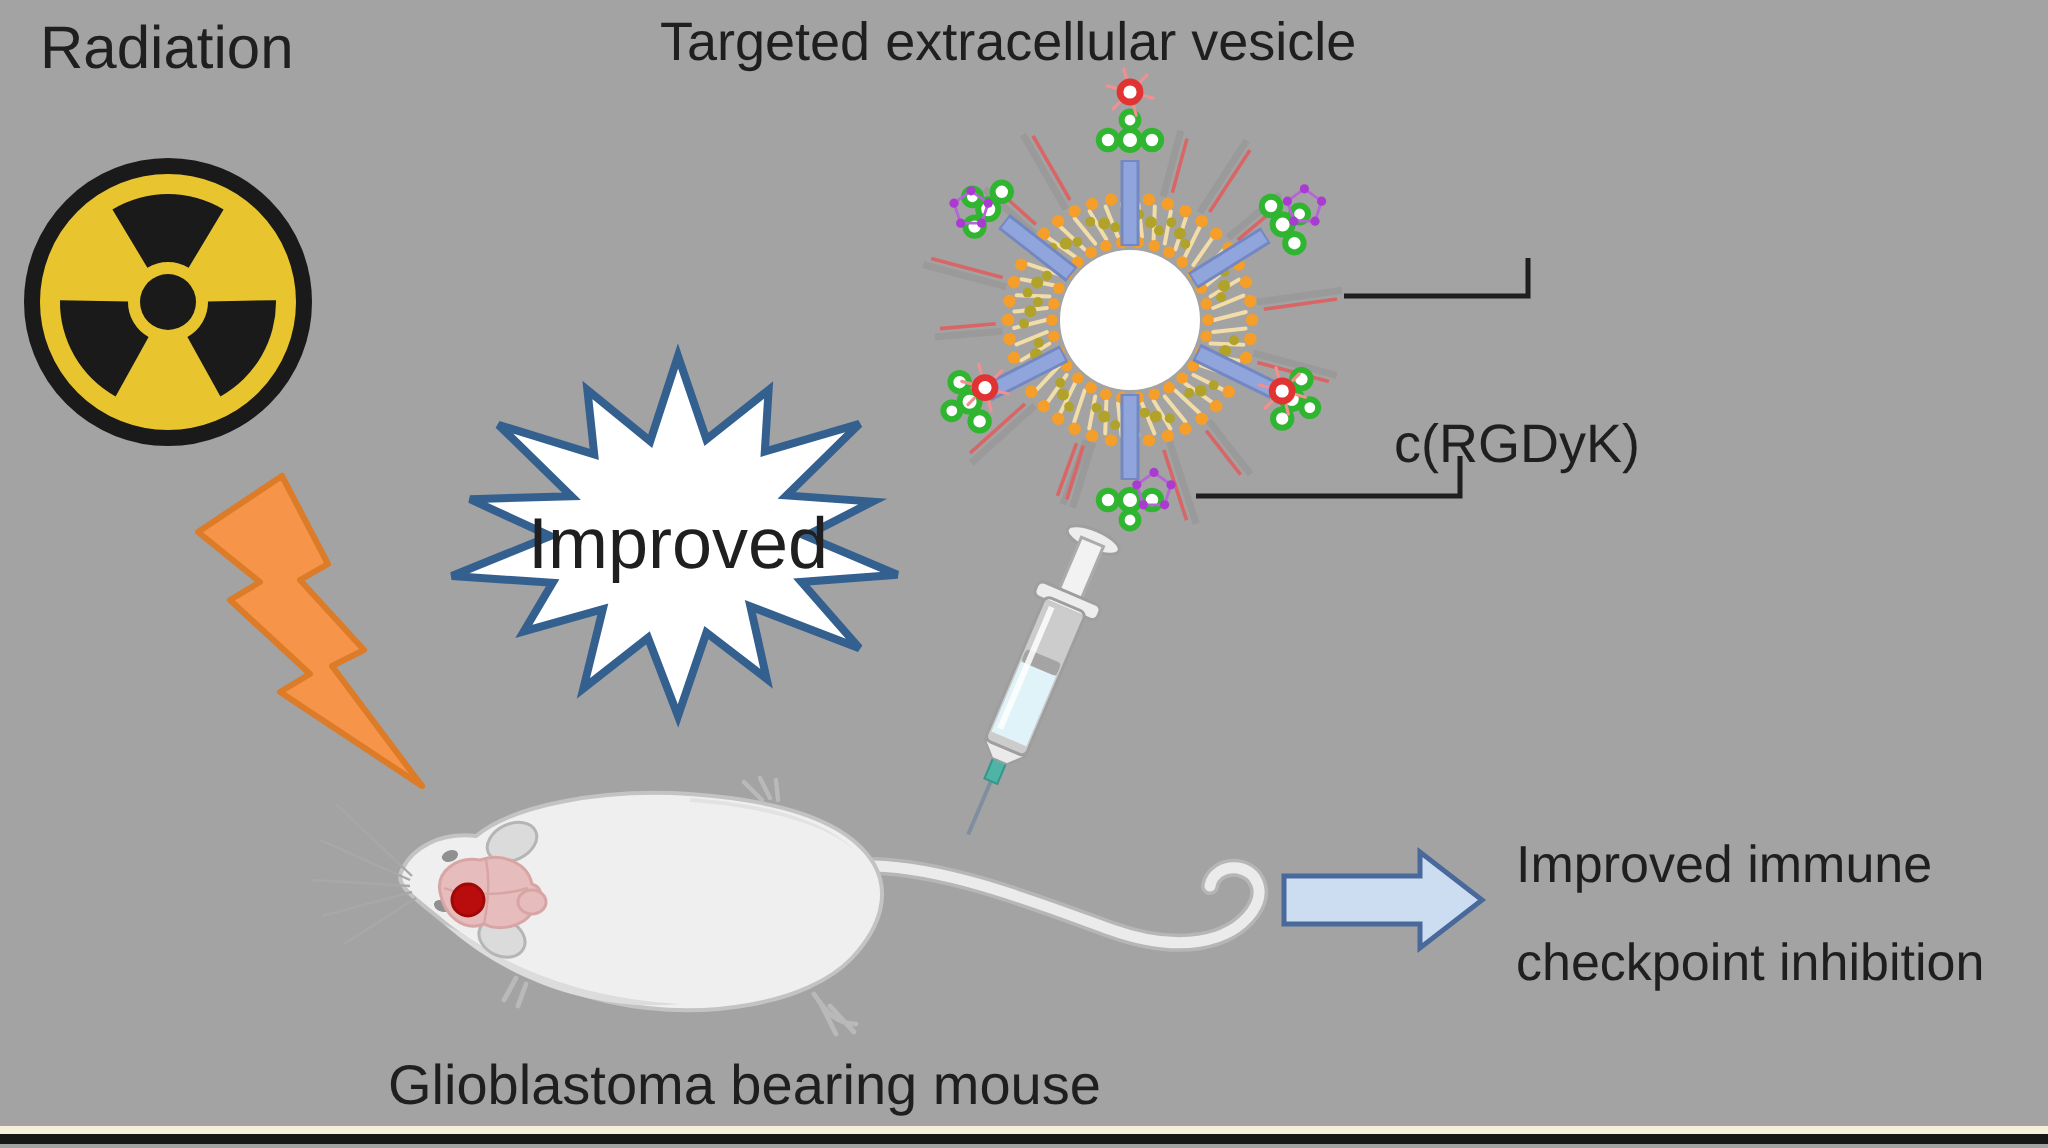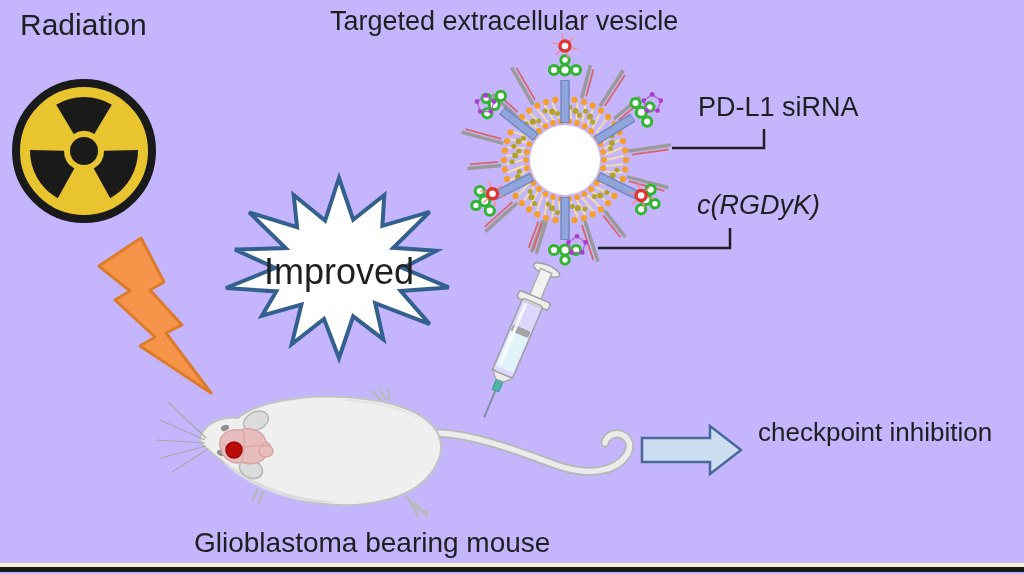--- a/index.html
+++ b/index.html
@@ -1,25 +1,25 @@
 <!DOCTYPE html>
 <html><head>
 <meta charset="utf-8">
 <style>
   html,body{margin:0;padding:0;background:#fff;}
   .canvas{
-    position:relative;width:1024px;height:574px;overflow:hidden;background:#c4b5fd;
+    position:relative;width:1024px;height:574px;overflow:hidden;background:#a3a3a3;
     font-family:"Liberation Sans", sans-serif;color:#1f1f1f;
   }
   svg#art{position:absolute;left:0;top:0;}
   .lbl{position:absolute;white-space:nowrap;color:#1f1f1f;}
   .lbl-radiation{left:20px;top:8px;font-size:30px;}
   .lbl-title{left:330px;top:6px;width:510px;font-size:27px;}
   .lbl-pdl1{left:698px;top:92px;font-size:27px;}
-  .lbl-crgdyk{left:697px;top:190px;font-size:27px;font-style:italic;}
+  .lbl-crgdyk{left:697px;top:207px;font-size:27px;}
   .lbl-synergy{left:239px;top:251px;width:200px;text-align:center;font-size:36px;}
   .lbl-mouse{left:194px;top:527px;font-size:28px;}
   .lbl-outcome{left:758px;top:408px;font-size:26px;line-height:49px;white-space:nowrap;}
   .strip-beige{position:absolute;left:0;top:563px;width:1024px;height:4px;background:#f6efd9;}
   .strip-black{position:absolute;left:0;top:567px;width:1024px;height:5px;background:#171717;}
 </style>
 </head>
 <body>
 
 <div class="canvas">
@@ -360,23 +360,23 @@
       <rect x="-9.5" y="0" width="19" height="7" rx="2" fill="#5A5A5A"></rect>
       <rect x="-11" y="-28" width="22" height="78" rx="3" fill="#FFFFFF" fill-opacity="0.45" stroke="#9E9E9E" stroke-width="1.5"></rect>
       <line x1="-6" y1="-24" x2="-6" y2="42" stroke="#FFFFFF" stroke-width="3" opacity="0.85"></line>
     </g>
 
     <polygon points="642,438 710,438 710,426 741,450 710,474 710,462 642,462" fill="#CCDDF1" stroke="#49699B" stroke-width="2.5" stroke-linejoin="miter"></polygon>
   </svg>
 
   <div class="lbl lbl-radiation">Radiation</div>
   <div class="lbl lbl-title">Targeted extracellular vesicle</div>
-  <div class="lbl lbl-pdl1">PD-L1 siRNA</div>
   <div class="lbl lbl-crgdyk">c(RGDyK)</div>
   <div class="lbl lbl-synergy">Improved</div>
   <div class="lbl lbl-mouse">Glioblastoma bearing mouse</div>
   <div class="lbl lbl-outcome">
+    <div>Improved immune</div>
     <div>checkpoint inhibition</div>
   </div>
 
   <div class="strip-beige"></div>
   <div class="strip-black"></div>
 </div>
 
 </body></html>

